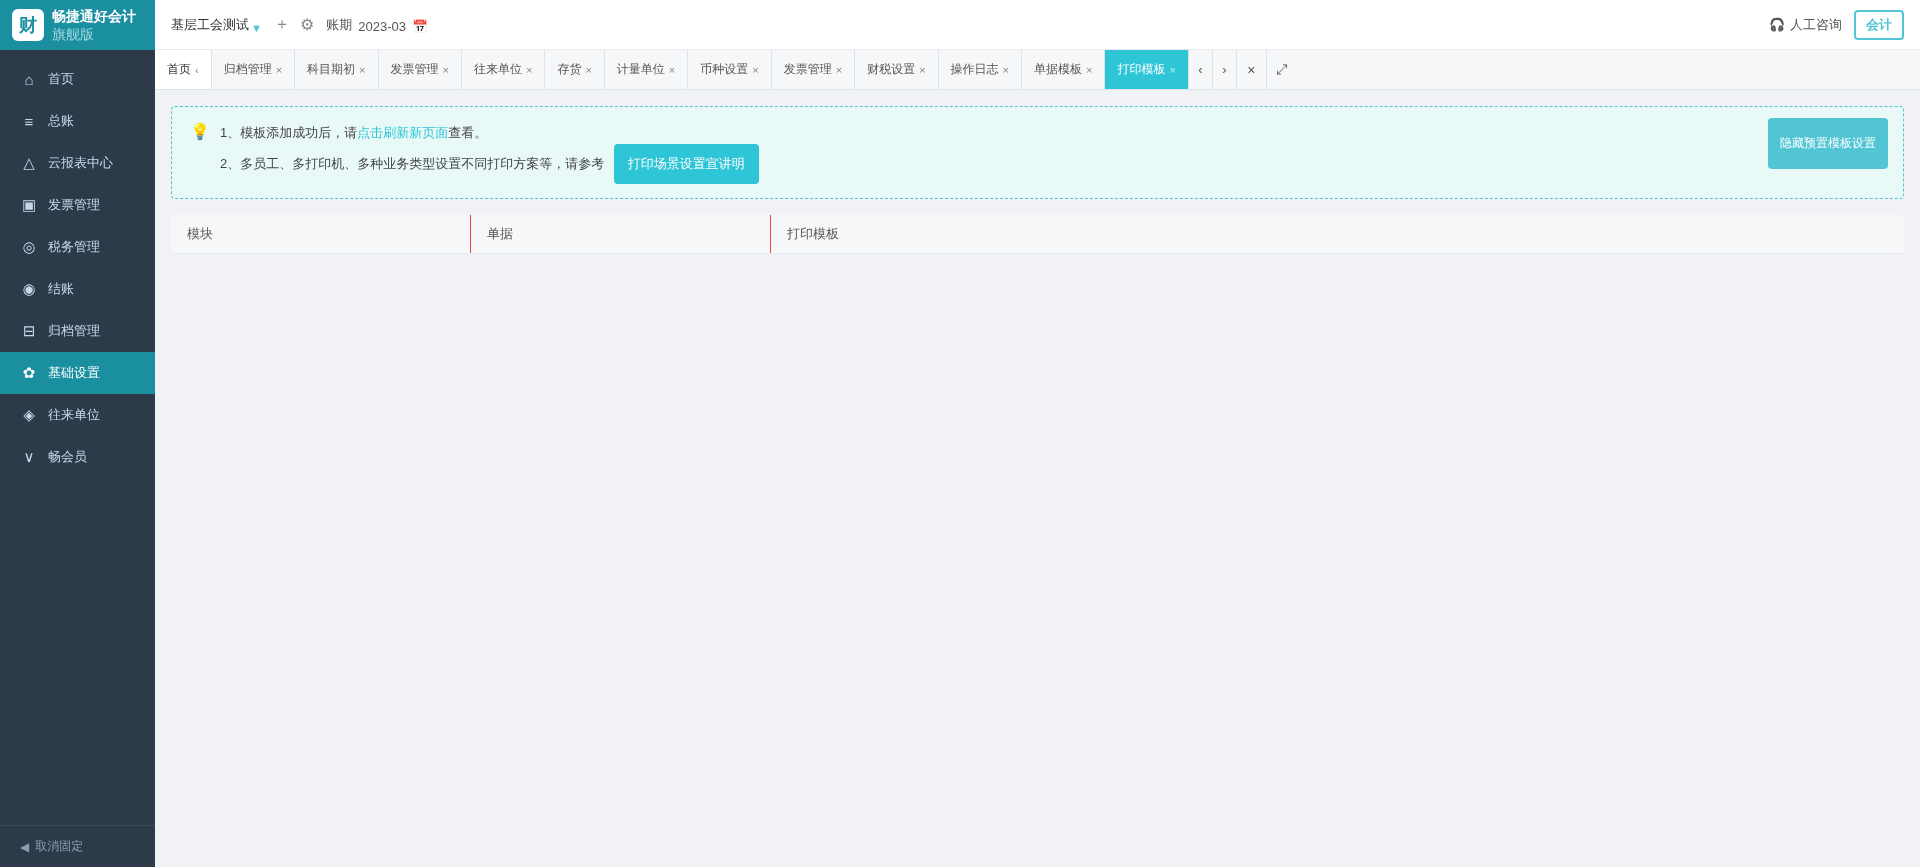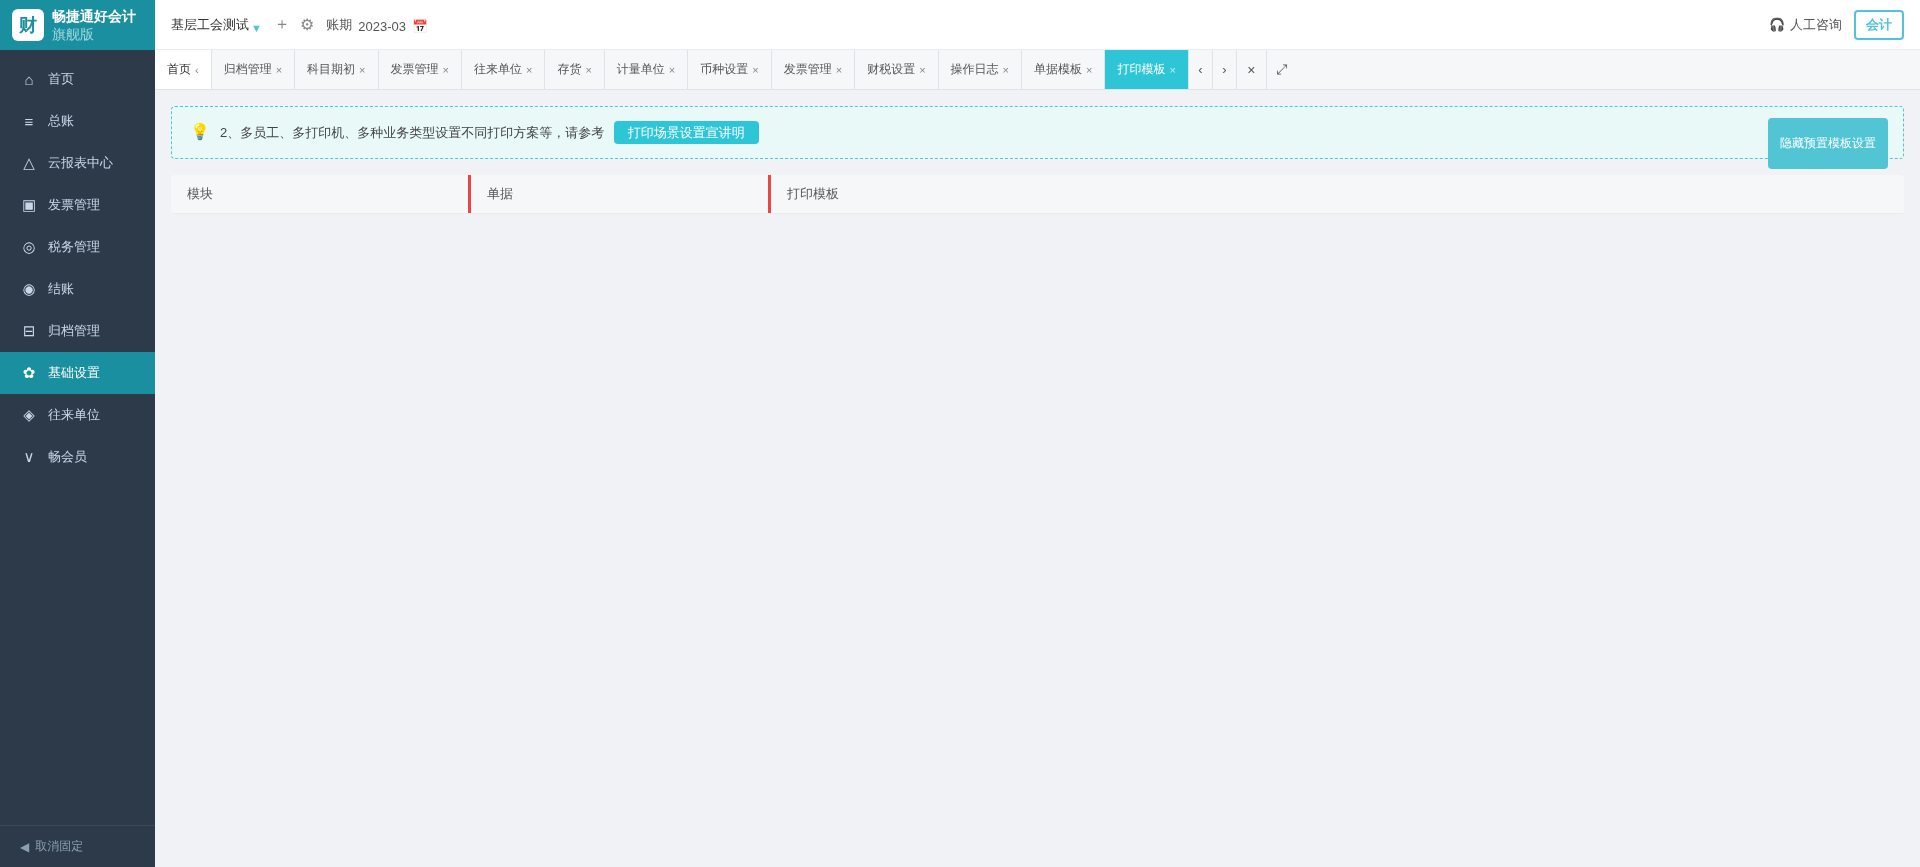--- a/index.html
+++ b/index.html
@@ -239,21 +239,21 @@
       gap: 10px;
     }
     .info-icon { color: #f0a800; font-size: 16px; margin-top: 1px; }
     .info-text { font-size: 13px; color: #444; line-height: 1.8; }
     .info-link { color: #2ec6d6; cursor: pointer; text-decoration: none; }
     .info-btn {
       display: inline-flex;
       align-items: center;
       background: #2ec6d6;
       color: white;
-      padding: 0 14px;
+      padding: 8px 14px;
       border-radius: 4px;
       font-size: 13px;
       cursor: pointer;
       margin-left: 6px;
     }
 
     
     .data-table {
       background: white;
       border-radius: 4px;
@@ -263,21 +263,21 @@
       display: grid;
       grid-template-columns: 300px 300px 1fr;
       background: #f5f7f9;
       border-bottom: 1px solid #e8ecef;
     }
     .table-header-cell {
       padding: 10px 16px;
       font-size: 13px;
       color: #555;
       font-weight: 500;
-      border-right: 3px solid #ef4444;
+      border-right: 1px solid #ef4444;
     }
     .table-header-cell:last-child { border-right: none; }
 
     
     .hide-template-btn {
       position: absolute;
       right: 16px;
       top: 12px;
       background: #52c5d5;
       color: white;
@@ -442,20 +442,23 @@
 
       <div class="hide-template-btn">
         <span>隐藏预置模板设置</span>
       </div>
 
       <div class="info-box">
         <div class="info-box-content">
           <span class="info-icon">💡</span>
           <div class="info-text">
             <div>
+              <span>1、模板添加成功后，请</span><a class="info-link">点击刷新新页面</a><span>查看。</span>
+            </div>
+            <div>
               <span>2、多员工、多打印机、多种业务类型设置不同打印方案等，请参考</span>
               <span class="info-btn">打印场景设置宣讲明</span>
             </div>
           </div>
         </div>
       </div>
 
       <div class="data-table">
         <div class="table-header">
           <div class="table-header-cell">模块</div>

